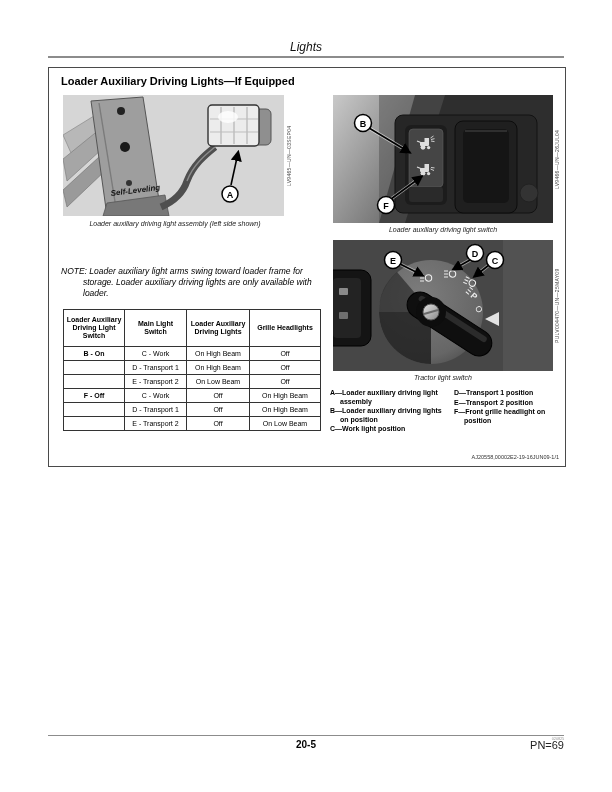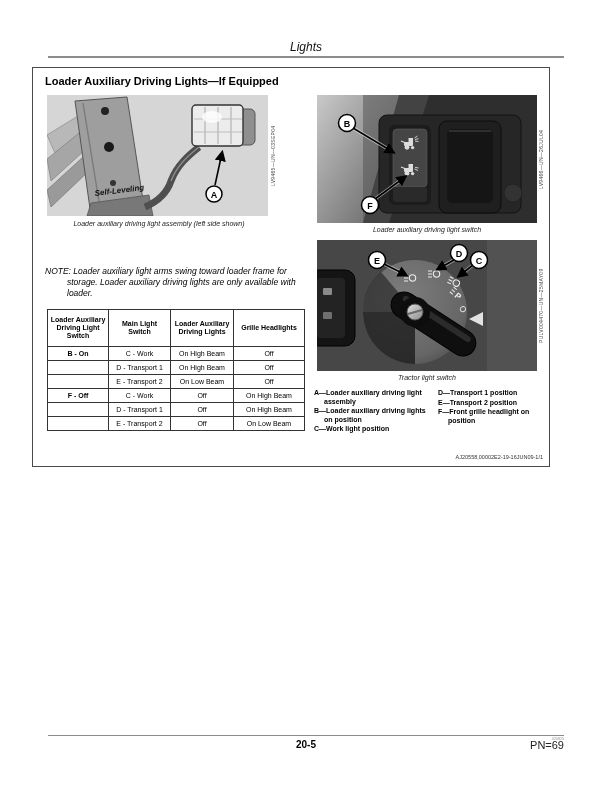--- a/index.html
+++ b/index.html
@@ -5,21 +5,21 @@
   html,body{margin:0;padding:0;background:#e9e9e9;}
   .page{
     position:relative;width:612px;height:792px;background:#ffffff;
     font-family:"Liberation Sans",sans-serif;color:#111;overflow:hidden;
     margin:0 auto;
   }
   .hdr-title{position:absolute;top:40px;left:0;width:100%;text-align:center;
     font-style:italic;font-size:12px;color:#111;}
   .hdr-rule{position:absolute;top:56px;left:48px;width:516px;height:2px;background:#8c8c8c;}
 
-  .content-box{position:absolute;left:32px;top:67px;width:516px;height:398px;
+  .content-box{position:absolute;left:48px;top:67px;width:516px;height:398px;
     border:1px solid #4a4a4a;background:#fff;}
   .sec-title{position:absolute;left:12px;top:7px;font-size:11px;font-weight:bold;color:#000;}
 
   .fig{position:absolute;overflow:hidden;}
   .fig svg{display:block;}
   .caption{position:absolute;font-style:italic;font-size:7px;color:#222;text-align:center;}
   .vcode{position:absolute;writing-mode:vertical-rl;transform:rotate(180deg);
     font-size:5px;color:#444;text-align:center;letter-spacing:.3px;white-space:nowrap;}
 
   .body-text{position:absolute;left:12px;top:173px;width:268px;font-size:8.5px;line-height:10.8px;color:#000;}

